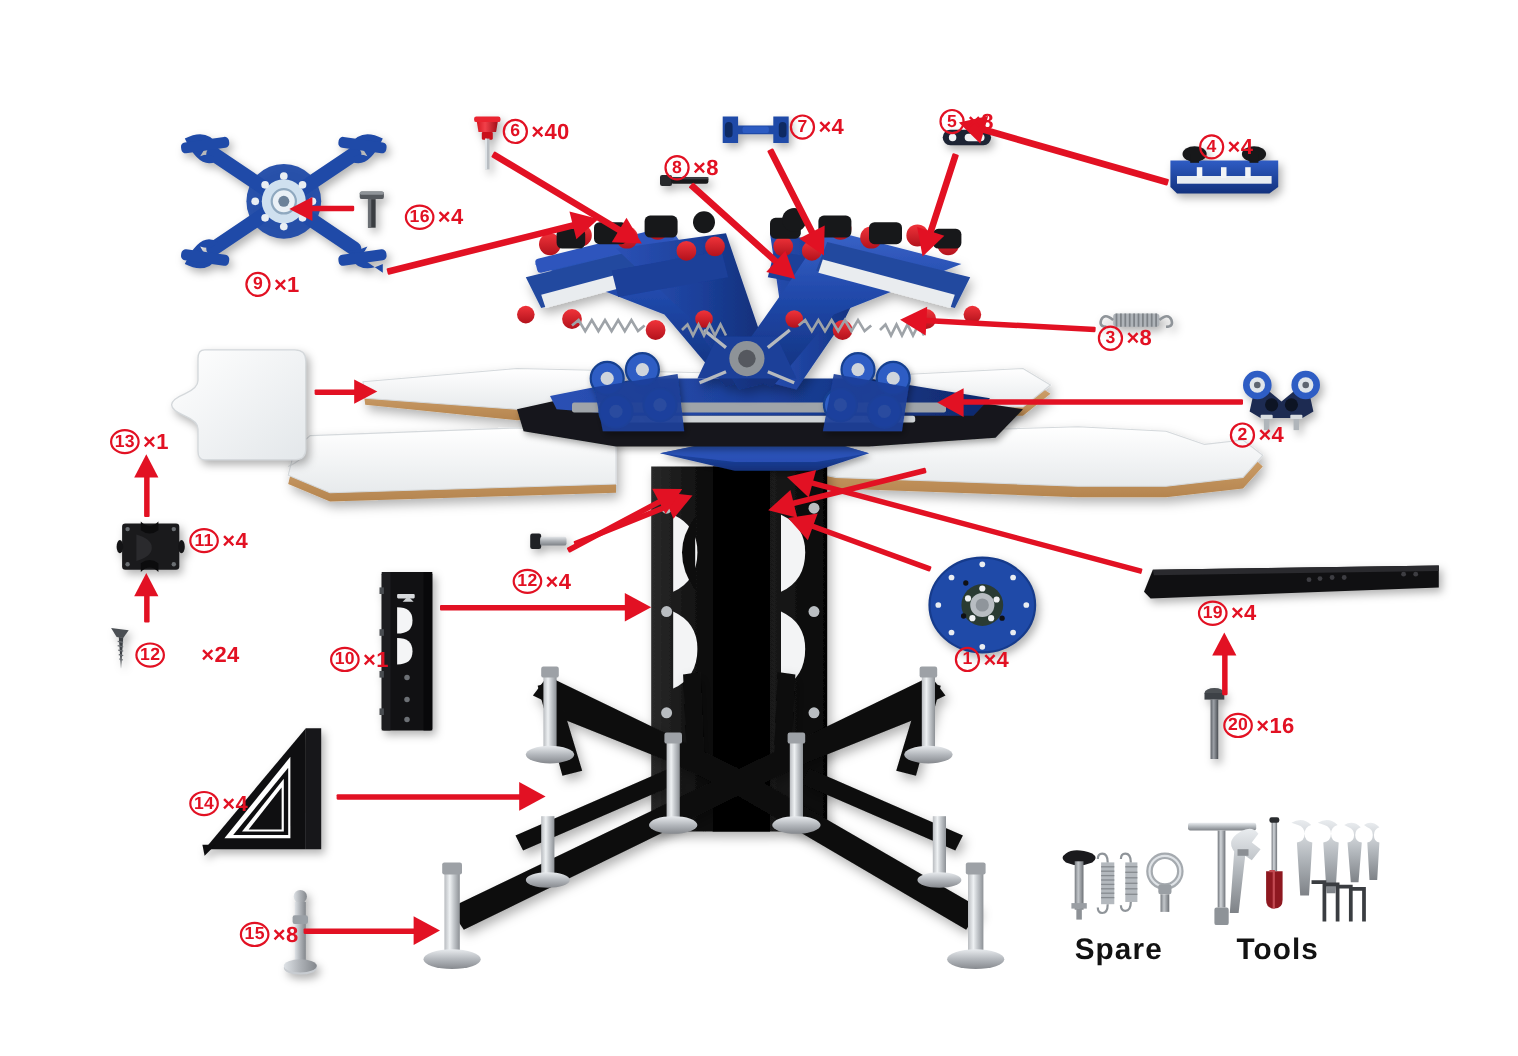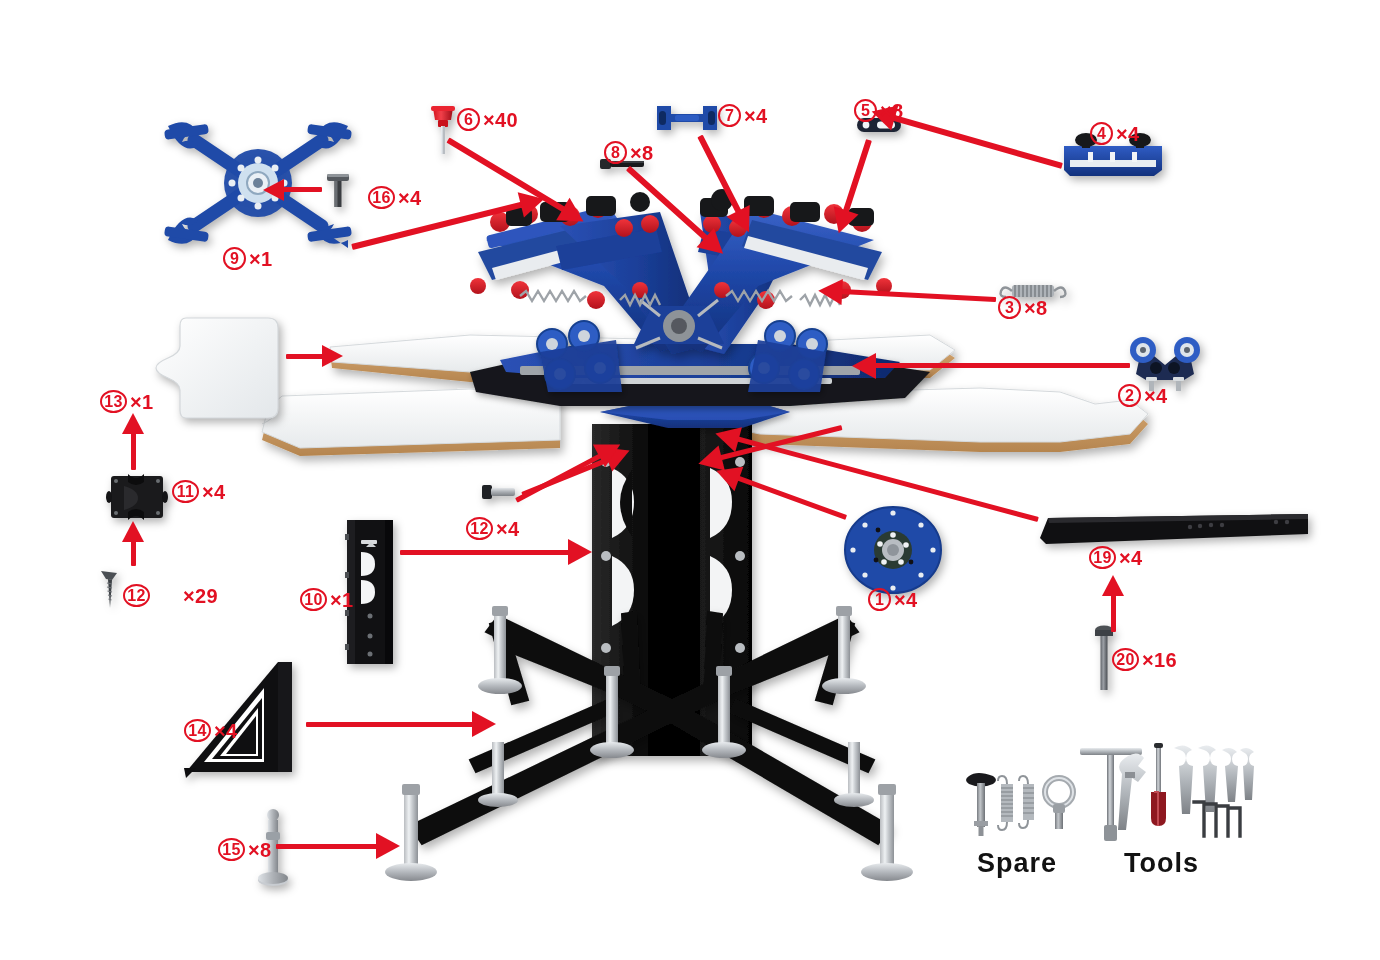--- a/index.html
+++ b/index.html
@@ -848,27 +848,27 @@
   <div class="cl" style="left:100px;top:390px;">
     <span class="num w">13</span>
     <span class="mult">×1</span>
   </div>
   <div class="cl" style="left:172px;top:480px;">
     <span class="num w">11</span>
     <span class="mult">×4</span>
   </div>
   <div class="cl" style="left:123px;top:584px;gap:32px;">
     <span class="num w">12</span>
-    <span class="mult">×29</span>
+    <span class="mult">×24</span>
   </div>
   <div class="cl" style="left:300px;top:588px;">
     <span class="num w">10</span>
     <span class="mult">×1</span>
   </div>
-  <div class="cl" style="left:184px;top:719px;">
+  <div class="cl" style="left:172px;top:719px;">
     <span class="num w">14</span>
     <span class="mult">×4</span>
   </div>
   <div class="cl" style="left:218px;top:838px;justify-content:center;">
     <span class="num w">15</span>
     <span class="mult">×8</span>
   </div>
   <div class="cl" style="left:368px;top:186px;">
     <span class="num w">16</span>
     <span class="mult">×4</span>

